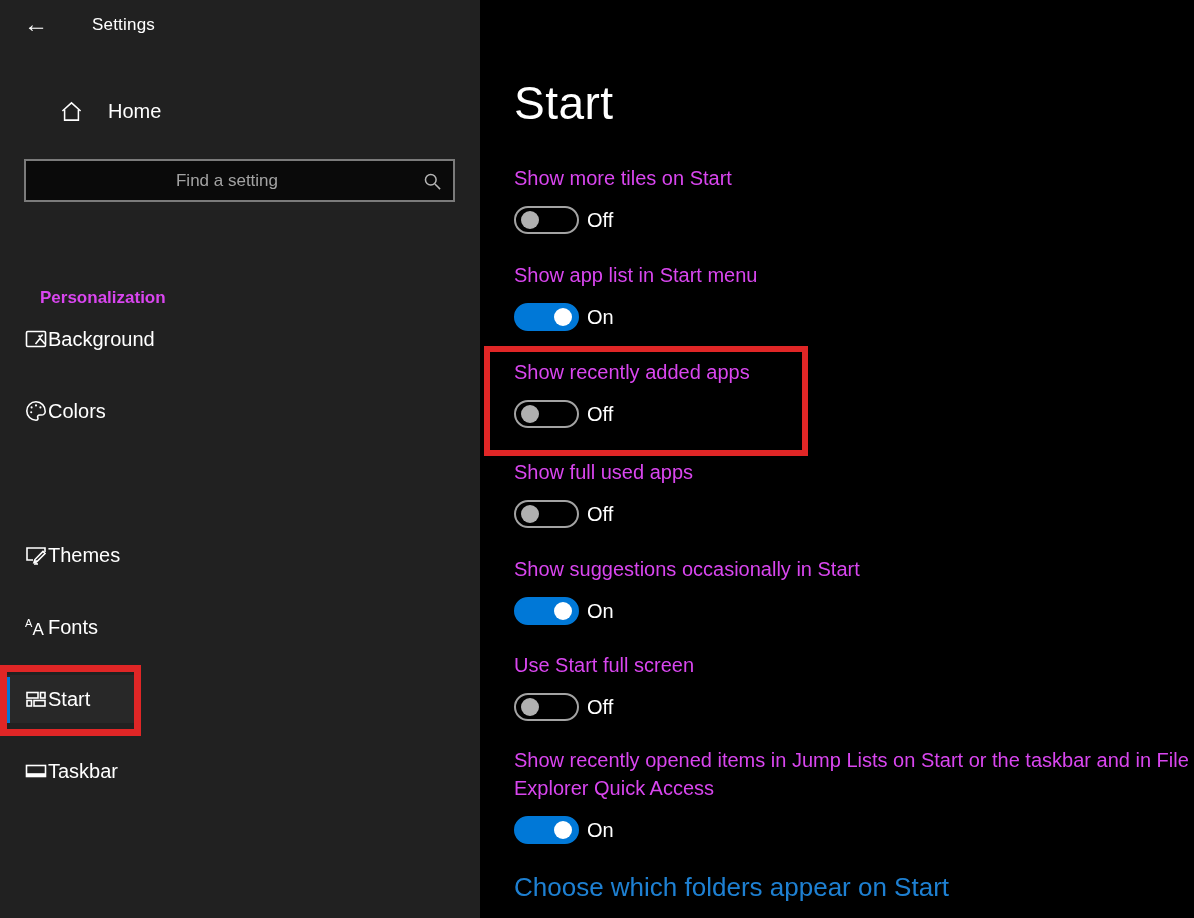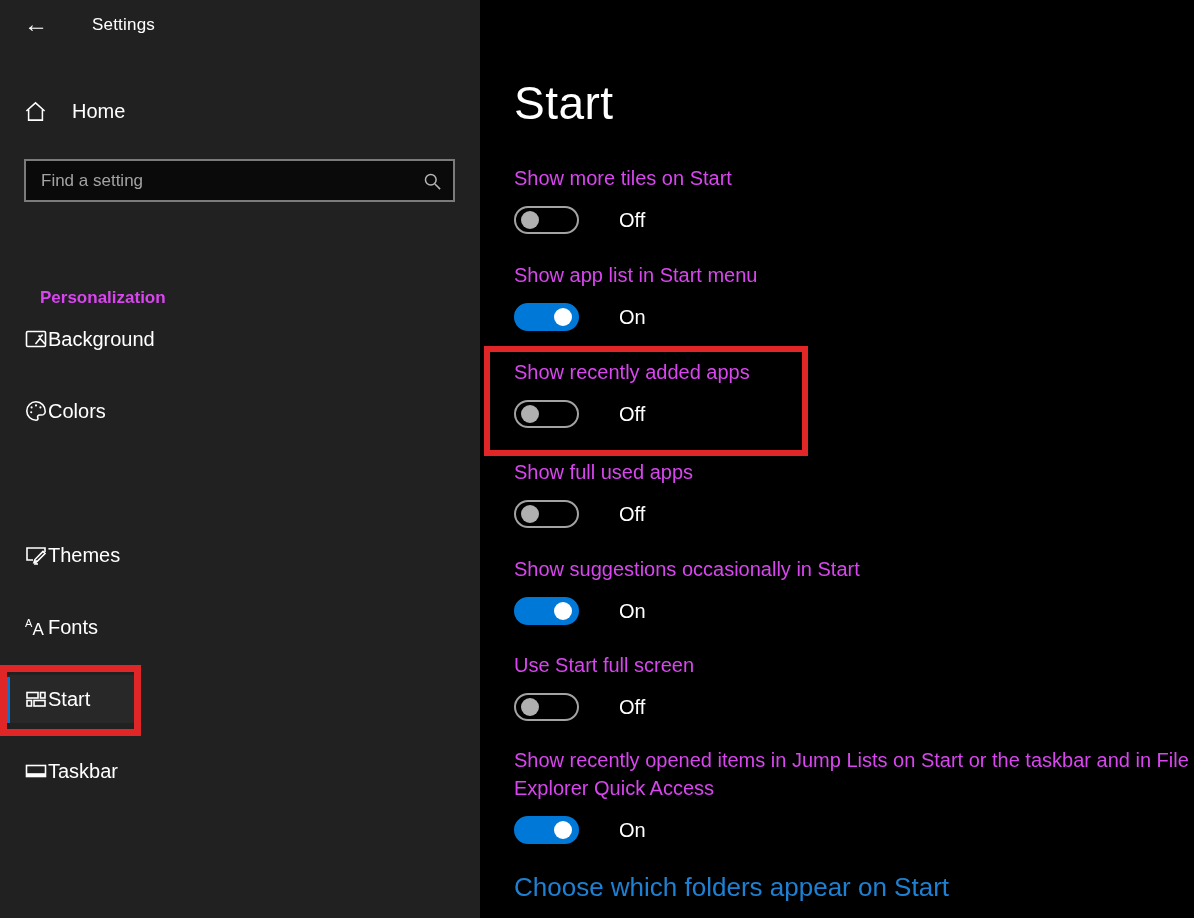--- a/index.html
+++ b/index.html
@@ -21,33 +21,34 @@
     font-size:24px; line-height:32px; color:#fff; text-align:left;
     background:none; border:none; cursor:pointer;
     font-family:"Liberation Sans", sans-serif;
   }
   .app-title {
     position:absolute; left:92px; top:15px; font-size:17px; color:#fff;
     font-weight:400; letter-spacing:.2px;
   }
   .home-row {
     position:absolute; left:0; top:94px; width:488px; height:34px;
-    display:flex; align-items:center; cursor:pointer;
+    display:flex; align-items:center; cursor:pointer;padding-left:36px;
   }
   .home-row .nav-icon { margin-left:24px; }
   .home-row .nav-label { margin-left:25px; font-size:20px; }
 
   .search-box {
     position:absolute; left:24px; top:159px; width:431px; height:43px;
     background:#0a0a0a; border:2px solid #7b7b7b;
   }
   .search-box input {
     width:100%; height:100%; background:transparent; border:none; outline:none;
     color:#84cc16; font-size:17px; padding:0 40px 0 15px;
     font-family:"Liberation Sans", sans-serif;
+    text-align:center;
   }
   .search-box input::placeholder { color:#a3a3a3; opacity:1; }
   .search-glyph {
     position:absolute; right:11px; top:11px; width:19px; height:19px;
   }
 
   .section-heading {
     position:absolute; left:40px; top:242px; font-size:17px; font-weight:700;
     color:#d946ef;
     margin-top:46px;
@@ -86,21 +87,21 @@
   .toggle.off { border:2px solid #a3a3a3; background:transparent; }
   .toggle.off .knob {
     position:absolute; left:5px; top:3px; width:18px; height:18px;
     border-radius:50%; background:#b0b0b0;
   }
   .toggle.on { background:#0078d7; border:2px solid #0078d7; }
   .toggle.on .knob {
     position:absolute; right:5px; top:3px; width:18px; height:18px;
     border-radius:50%; background:#fff;
   }
-  .toggle-state { margin-left:40px; font-size:20px; color:#fff; }
+  .toggle-state { margin-left:8px; font-size:20px; color:#fff; }
 
   .folders-link {
     position:absolute; left:34px; top:872px; font-size:26px;
     color:#1e80d2; text-decoration:none; cursor:pointer;
   }
 
   
   .annotation { position:absolute; border:6px solid #e02626; pointer-events:none; }
   .annotation.box-toggle { left:484px; top:346px; width:324px; height:110px; }
   .annotation.box-sidebar { left:0; top:665px; width:141px; height:71px; border-width:7px; }

